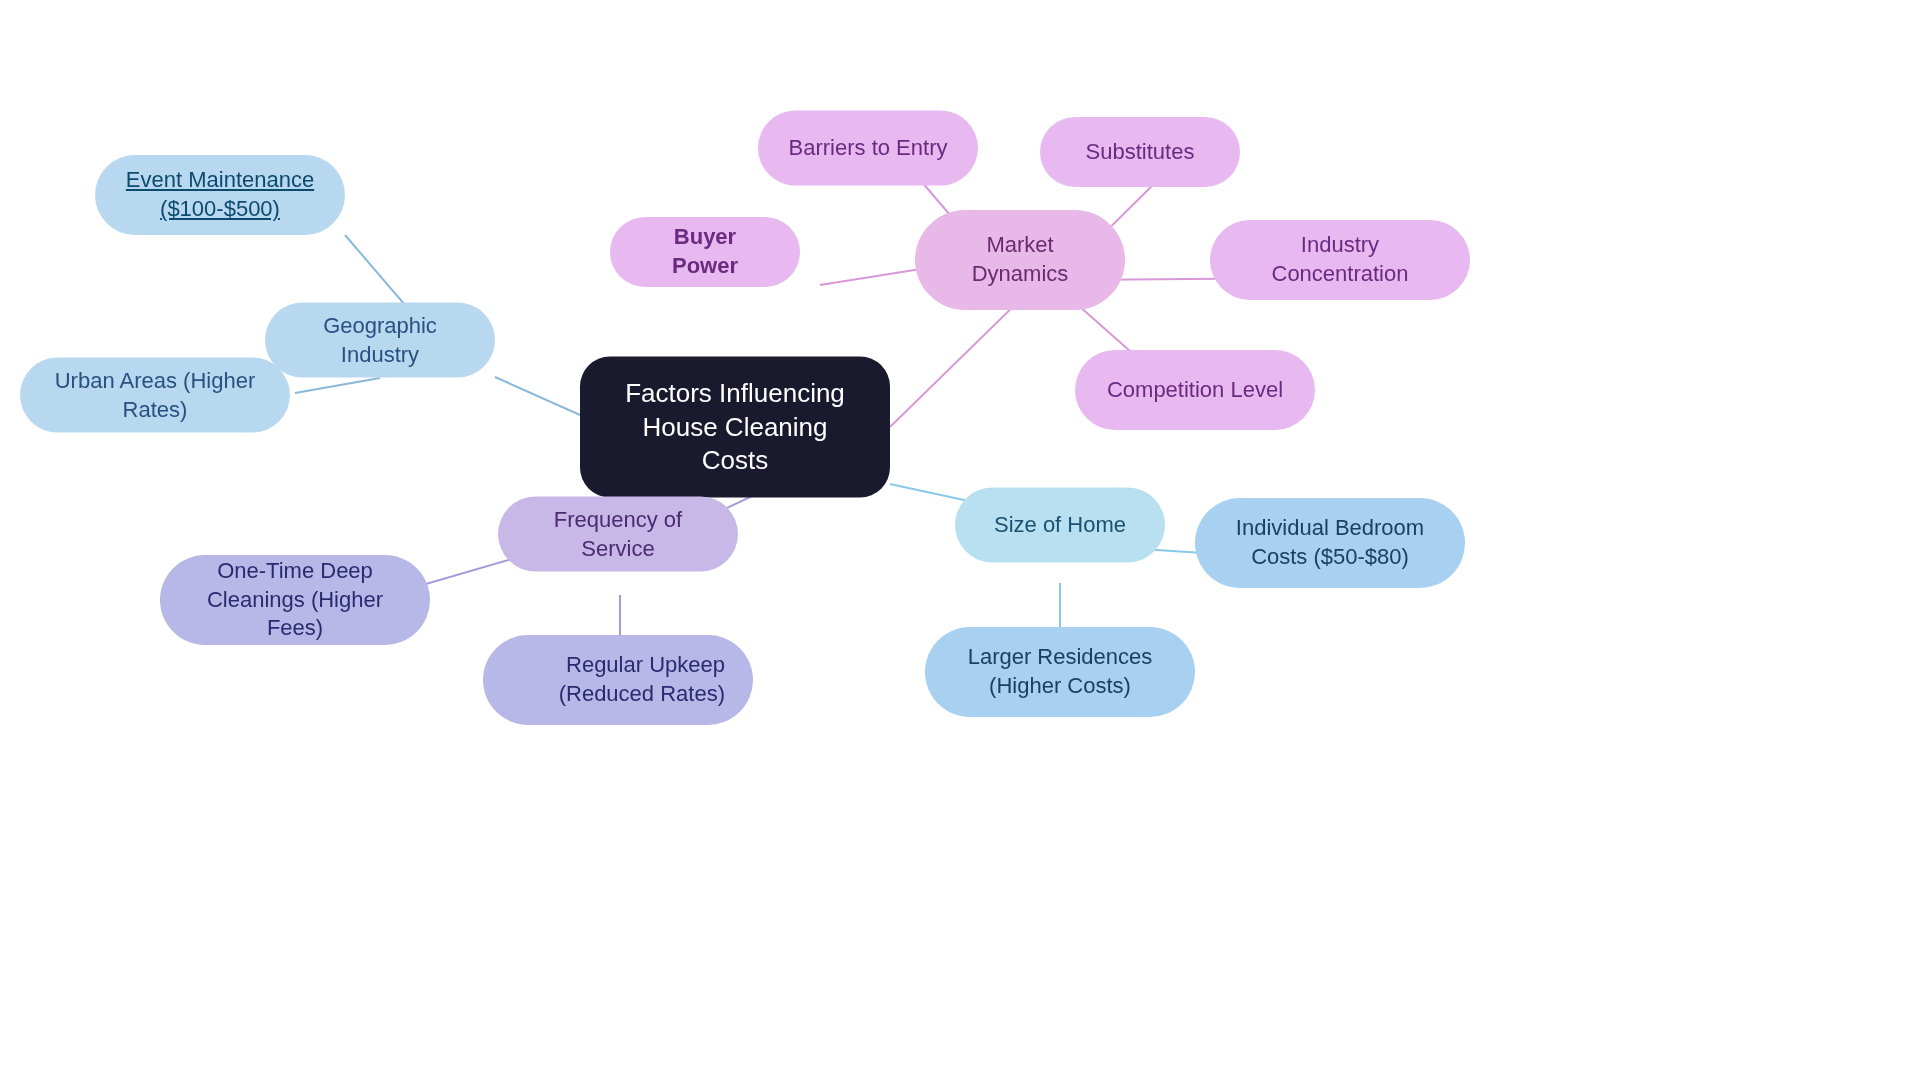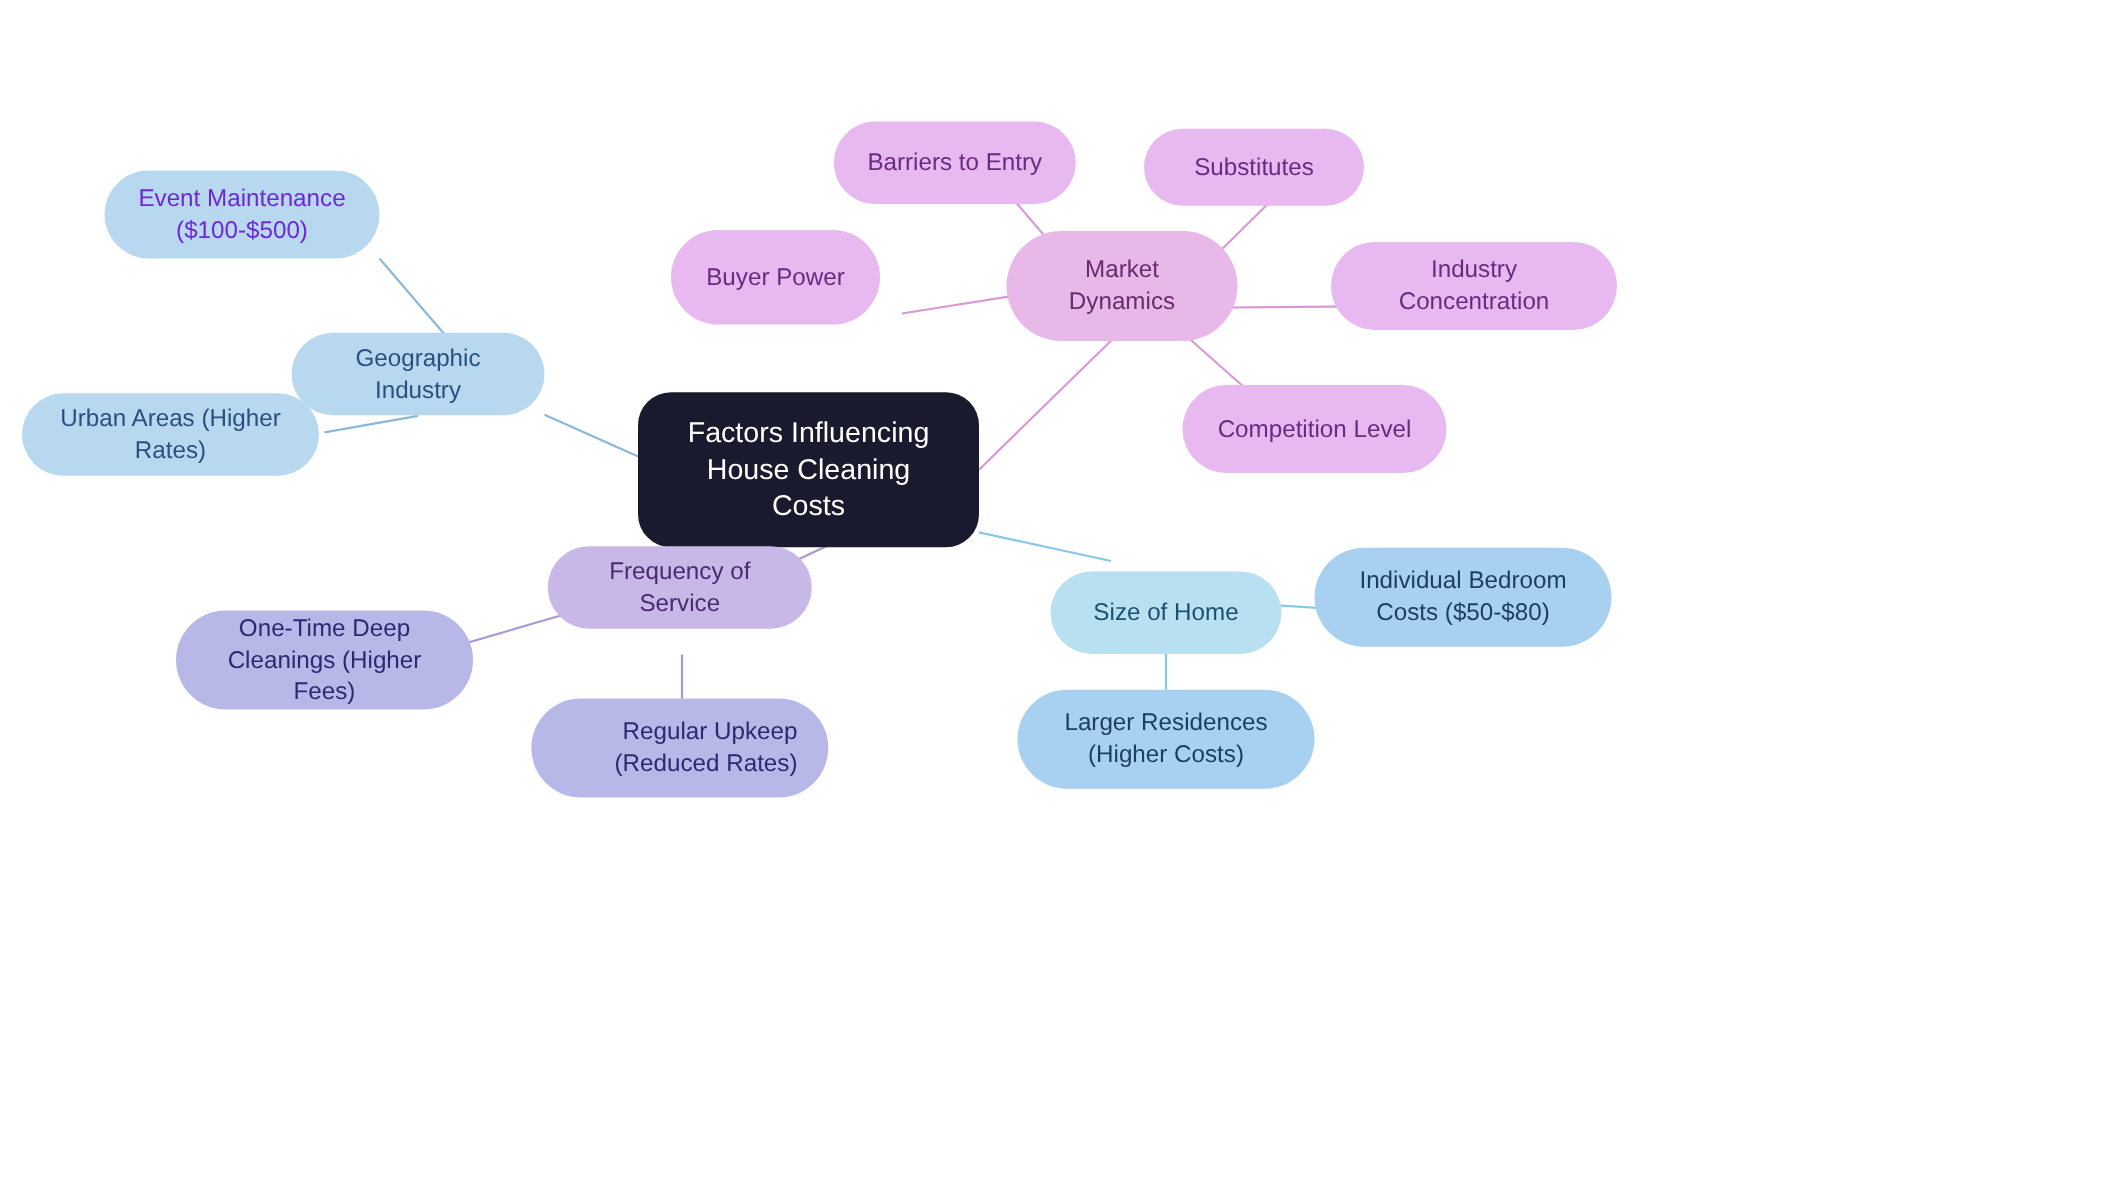--- a/index.html
+++ b/index.html
@@ -41,23 +41,24 @@
       height: 141px;
     }
     .node-geo {
       background: #b8d8f0;
       color: #2a5080;
       width: 230px;
       height: 75px;
     }
     .node-event {
       background: #b8d8f0;
-      color: #6d28d9;
+      color: #0c4a6e;
       width: 250px;
       height: 80px;
+      text-decoration: underline;
     }
     .node-urban {
       background: #b8d8f0;
       color: #2a5080;
       width: 270px;
       height: 75px;
     }
     .node-freq {
       background: #c8b8e8;
       color: #4a2a70;
@@ -93,40 +94,40 @@
     .node-substitutes {
       background: #e8b8f0;
       color: #6a2a80;
       width: 200px;
       height: 70px;
     }
     .node-buyer {
       background: #e8b8f0;
       color: #6a2a80;
       width: 190px;
-      height: 86px;
+      height: 70px;
+      font-weight: bold;
     }
     .node-industry {
       background: #e8b8f0;
       color: #6a2a80;
       width: 260px;
       height: 80px;
     }
     .node-competition {
       background: #e8b8f0;
       color: #6a2a80;
       width: 240px;
       height: 80px;
     }
     .node-size {
       background: #b8e0f0;
       color: #1a5070;
       width: 210px;
       height: 75px;
-      margin-top: 32px;
     }
     .node-bedroom {
       background: #a8d0f0;
       color: #1a4060;
       width: 270px;
       height: 90px;
     }
     .node-larger {
       background: #a8d0f0;
       color: #1a4060;

